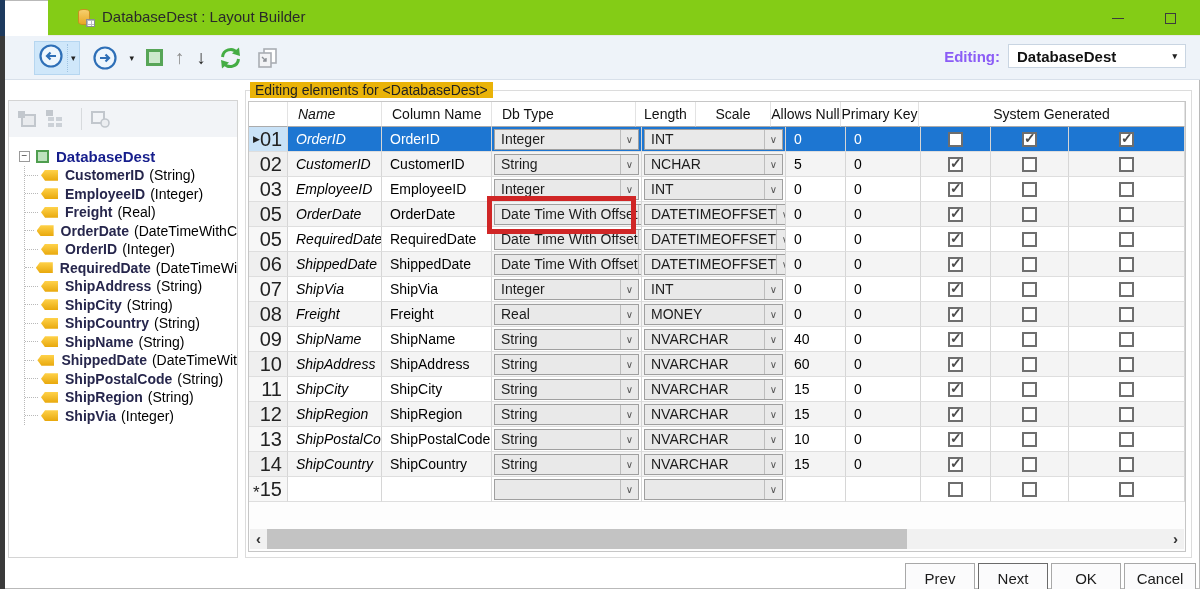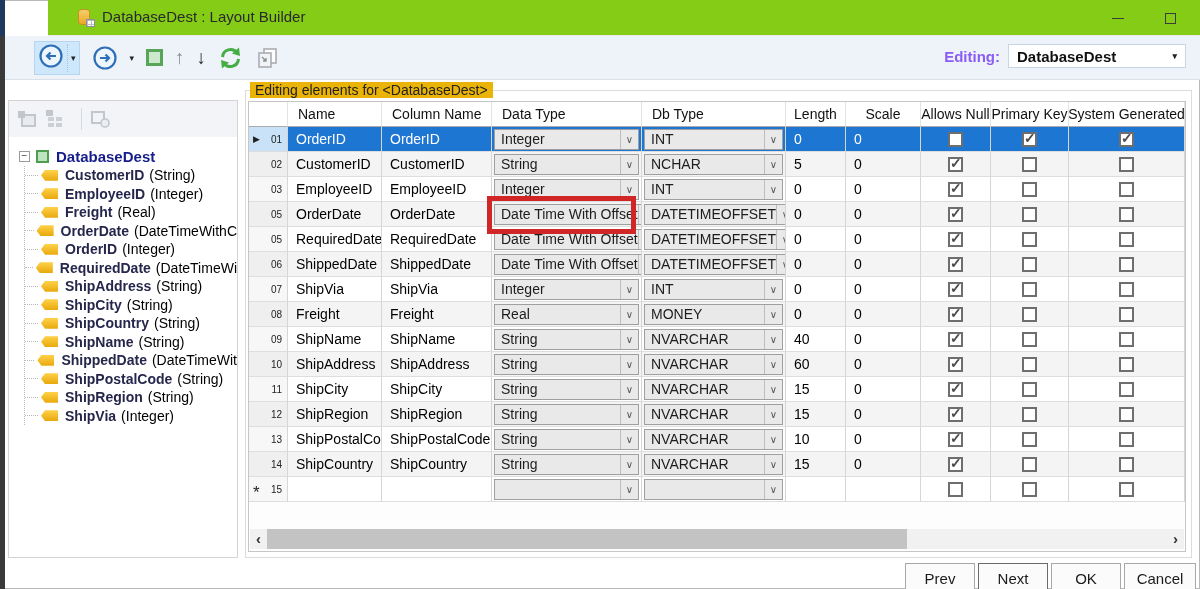--- a/index.html
+++ b/index.html
@@ -61,28 +61,28 @@
   .groupbox-label { position:absolute; top:-9px; left:4px; background:#eab308; padding:0 5px; font-size:14px; color:#222; }
   
   .grid { position:absolute; left:248px; top:101px; width:938px; height:451px; background:#fdfdfd; border:1px solid #c6c6c6; font-size:14px; }
   .grid-header { display:flex; height:25px; background:#fff; }
   .hcell { border-right:1px solid #e3e3e3; border-bottom:1px solid #ababab; display:flex; align-items:center; padding-left:10px; color:#111; overflow:hidden; white-space:nowrap; }
   .hcell.center { justify-content:center; padding-left:0;text-align:center; }
   .grow { display:flex; height:25px; background:#fff; }
   .grow.shaded { background:#f4f4f4; }
   .grow.selected { background:#1d76d2; color:#fff; }
   .gcell { border-right:1px solid #d6d6d6; border-bottom:1px solid #dedede; display:flex; align-items:center; padding-left:8px; overflow:hidden; white-space:nowrap; }
-  .c0 { width:39px; } .c1 { width:94px; } .c2 { width:110px; } .c3 { width:150px; } .c4 { width:144px; }
+  .c0 { width:39px; } .c1 { width:94px;font-style:italic; } .c2 { width:110px; } .c3 { width:150px; } .c4 { width:144px; }
   .c5 { width:60px; } .c6 { width:75px; } .c7 { width:70px; } .c8 { width:78px; } .c9 { flex:1; }
   .rowhdr { justify-content:space-between; padding:0 5px 0 4px; background:#f7f7f7; color:#222; }
   .grow.shaded .rowhdr { background:#efefef; }
   .grow.selected .rowhdr { background:#c9e2f7; color:#222; }
   .marker { font-size:9px; color:#222; }
   .marker.star { font-size:17px; line-height:8px; margin-top:7px; }
-  .rownum { font-size:10px; }
+  .rownum { font-size:20px; }
   .ddcell { padding:0; }
   .dd { flex:1; height:21px; margin:1px 2px; background:#e9e9e9; border:1px solid #9f9f9f; display:flex; align-items:center; color:#1c1c1c; }
   .dd-label { flex:1; padding-left:6px; overflow:hidden; white-space:nowrap; }
   .dd-btn { width:18px; height:100%; border-left:1px solid #bdbdbd; display:flex; align-items:center; justify-content:center; color:#555; font-size:10px; transform-origin:center; }
   .cbcell { justify-content:center; padding-left:0; }
   .cb { position:relative; width:15px; height:15px; background:#fff; border:2px solid #6e6e6e; }
   .cb.checked::after { content:"\2713"; position:absolute; left:0px; top:-4px; font-size:14px; font-weight:bold; color:#4c4c4c; }
   
   .hscrollbar { position:absolute; left:1px; right:1px; top:427px; height:20px; background:#f1f1f1; display:flex; align-items:center; }
   .sb-btn { width:17px; text-align:center; font-size:15px; font-weight:bold; color:#333; line-height:20px; }
@@ -290,21 +290,20 @@
 
   <div class="groupbox">
     <span class="groupbox-label">Editing elements for &lt;DatabaseDest&gt;</span>
   </div>
 
   <div class="grid">
     <div class="grid-header" id="grid-header">
         <div class="hcell c0"></div>
         <div class="hcell c1">Name</div>
         <div class="hcell c2">Column Name</div>
-        <div class="hcell c3">Data Type</div>
         <div class="hcell c4">Db Type</div>
         <div class="hcell c5 center">Length</div>
         <div class="hcell c6 center">Scale</div>
         <div class="hcell c7 center">Allows Null</div>
         <div class="hcell c8 center">Primary Key</div>
         <div class="hcell c9 center">System Generated</div>
       </div>
     <div id="grid-rows">
         <div class="grow selected">
           <div class="gcell c0 rowhdr">

